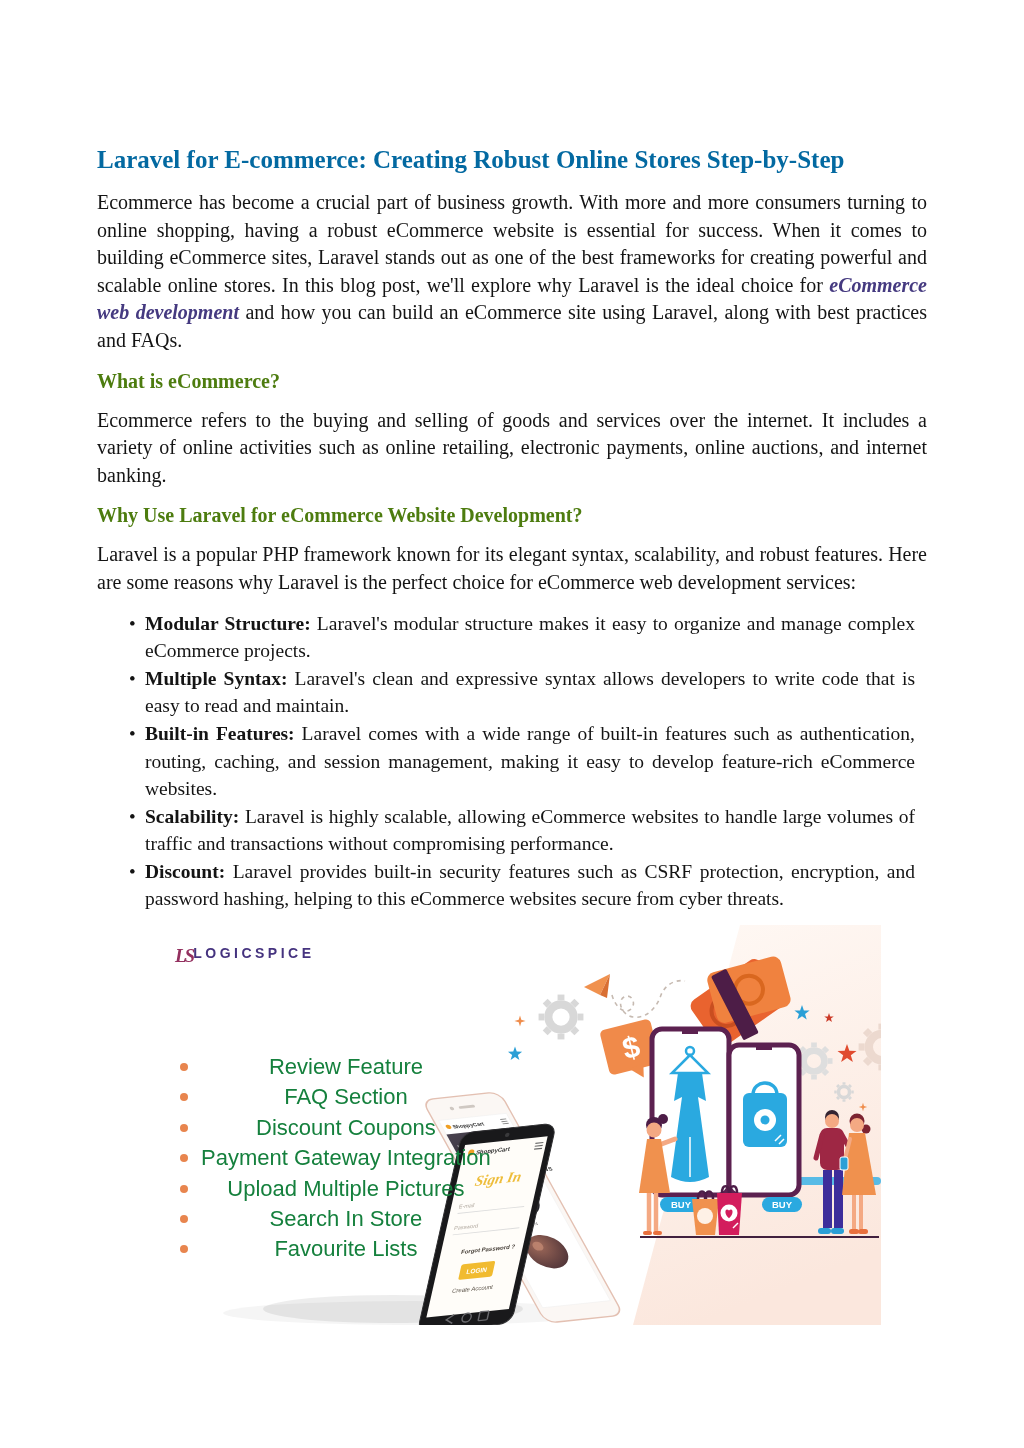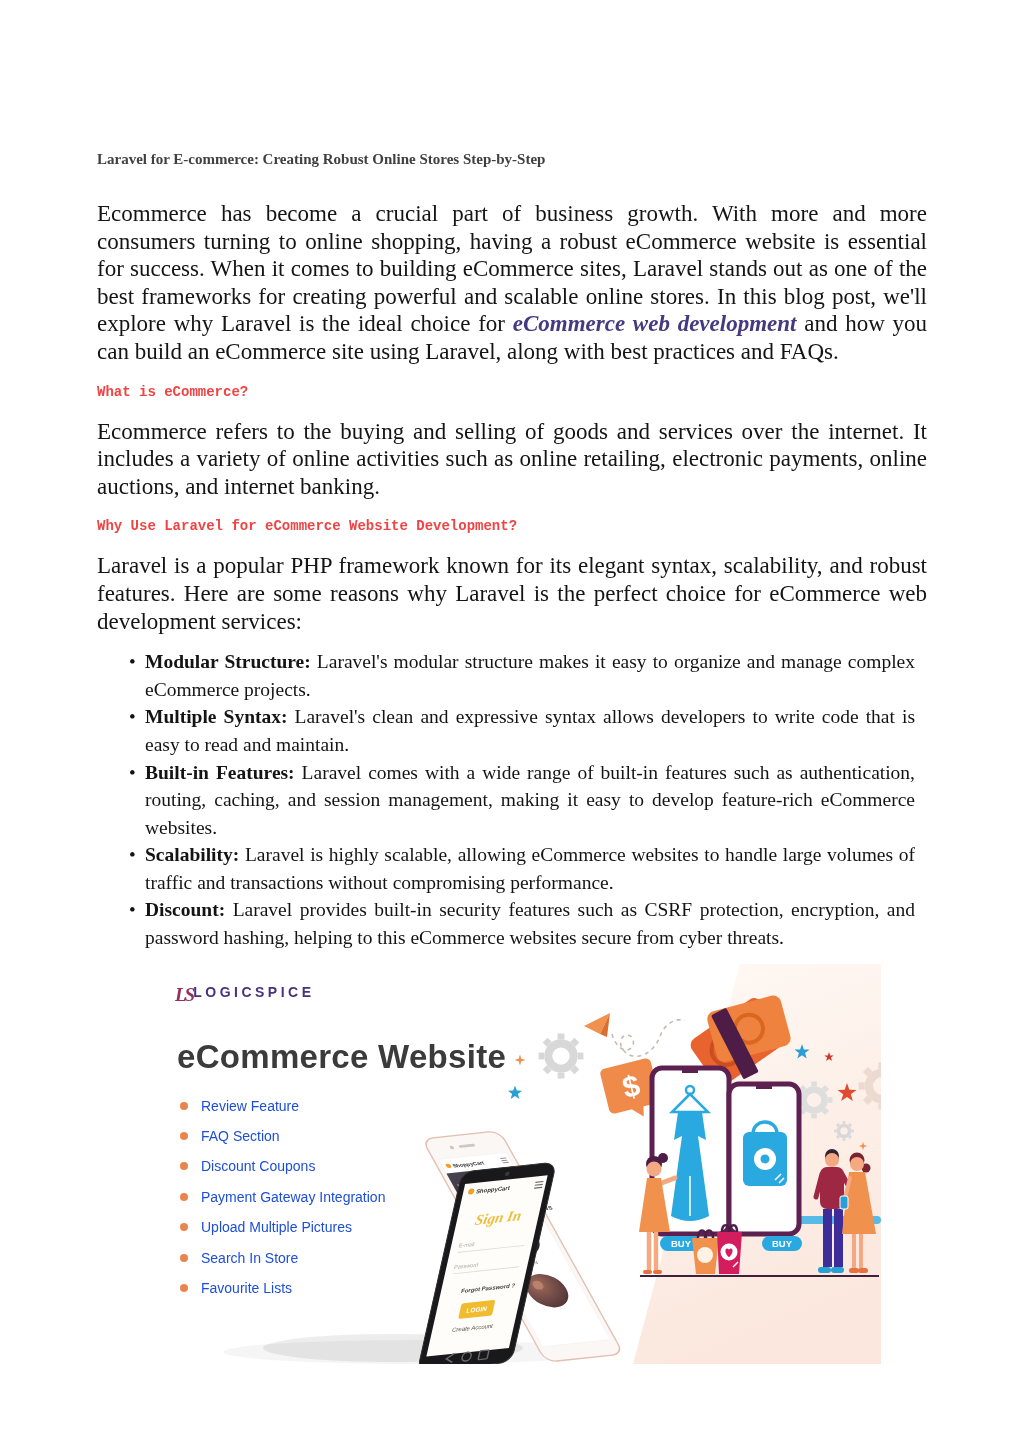--- a/index.html
+++ b/index.html
@@ -3,31 +3,30 @@
 <meta charset="utf-8">
 <style>
   html,body{margin:0;padding:0;}
   body{
     width:1024px;height:1448px;background:#ffffff;
     font-family:"Liberation Serif",serif;color:#141414;
     position:relative;overflow:hidden;
   }
   .page{padding:146px 97px 0 97px;}
   .doc-title{
-    font-size:15px;line-height:27px;font-weight:bold;color:#404040;
-    margin:0 0 27px 0;
+    font-size:25px;line-height:27px;font-weight:bold;color:#0369a1;
+    margin:0 0 16px 0;
   }
   .para{
-    font-size:23px;line-height:27.6px;text-align:justify;
+    font-size:20px;line-height:27.6px;text-align:justify;
     margin:0 0 13px 0;
   }
   .sec-heading{
-    font-size:14px;line-height:26px;font-weight:bold;color:#ef4444;
+    font-size:20px;line-height:26px;font-weight:bold;color:#4d7c0f;
     margin:0 0 13px 0;
-    font-family:Liberation Mono, monospace;
   }
   .doc-link{color:#453a80;font-weight:bold;font-style:italic;text-decoration:none;}
   ul.doc-list{margin:12px;padding:0 0 0 36px;list-style:none;}
   ul.doc-list li{
     font-size:19.5px;line-height:27.6px;text-align:justify;position:relative;
   }
   ul.doc-list li::before{
     content:"\2022";position:absolute;left:-16px;top:0;font-size:19px;color:#141414;
   }
   .term{font-weight:bold;}
@@ -50,21 +49,21 @@
     font-size:14px;font-weight:bold;color:#45337f;letter-spacing:3.5px;
     vertical-align:4px;
   }
   .banner-heading{
     position:absolute;left:14px;top:74px;
     font-family:"Liberation Sans",sans-serif;font-size:33px;font-weight:bold;
     color:#3b3b3b;letter-spacing:0.3px;
   }
   ul.banner-features{
     position:absolute;left:17px;top:127px;margin:0;padding:0;list-style:none;
-    font-family:"Liberation Sans",sans-serif;font-size:14px;color:#1d4ed8;
+    font-family:"Liberation Sans",sans-serif;font-size:22px;color:#15803d;text-align:center;
   }
   ul.banner-features li{
     height:30.4px;line-height:30.4px;position:relative;padding-left:21px;
     white-space:nowrap;
   }
   ul.banner-features li::before{
     content:"";position:absolute;left:0;top:11px;width:8px;height:8px;
     border-radius:50%;background:#e8854e;
   }
 </style>
@@ -317,21 +316,20 @@
           <path d="M34,190 L27,194.5 L34,199"></path>
           <circle cx="47.5" cy="194.5" r="4.5"></circle>
           <rect x="60" y="190" width="9" height="9" rx="1"></rect>
         </g>
       </g>
     </svg>
 
     <div class="banner-logo">
       <span class="logo-mono">LS</span><span class="logo-name">LOGICSPICE</span>
     </div>
-    <div class="banner-heading">eCommerce Website</div>
     <ul class="banner-features">
       <li>Review Feature</li>
       <li>FAQ Section</li>
       <li>Discount Coupons</li>
       <li>Payment Gateway Integration</li>
       <li>Upload Multiple Pictures</li>
       <li>Search In Store</li>
       <li>Favourite Lists</li>
     </ul>
   </div>

